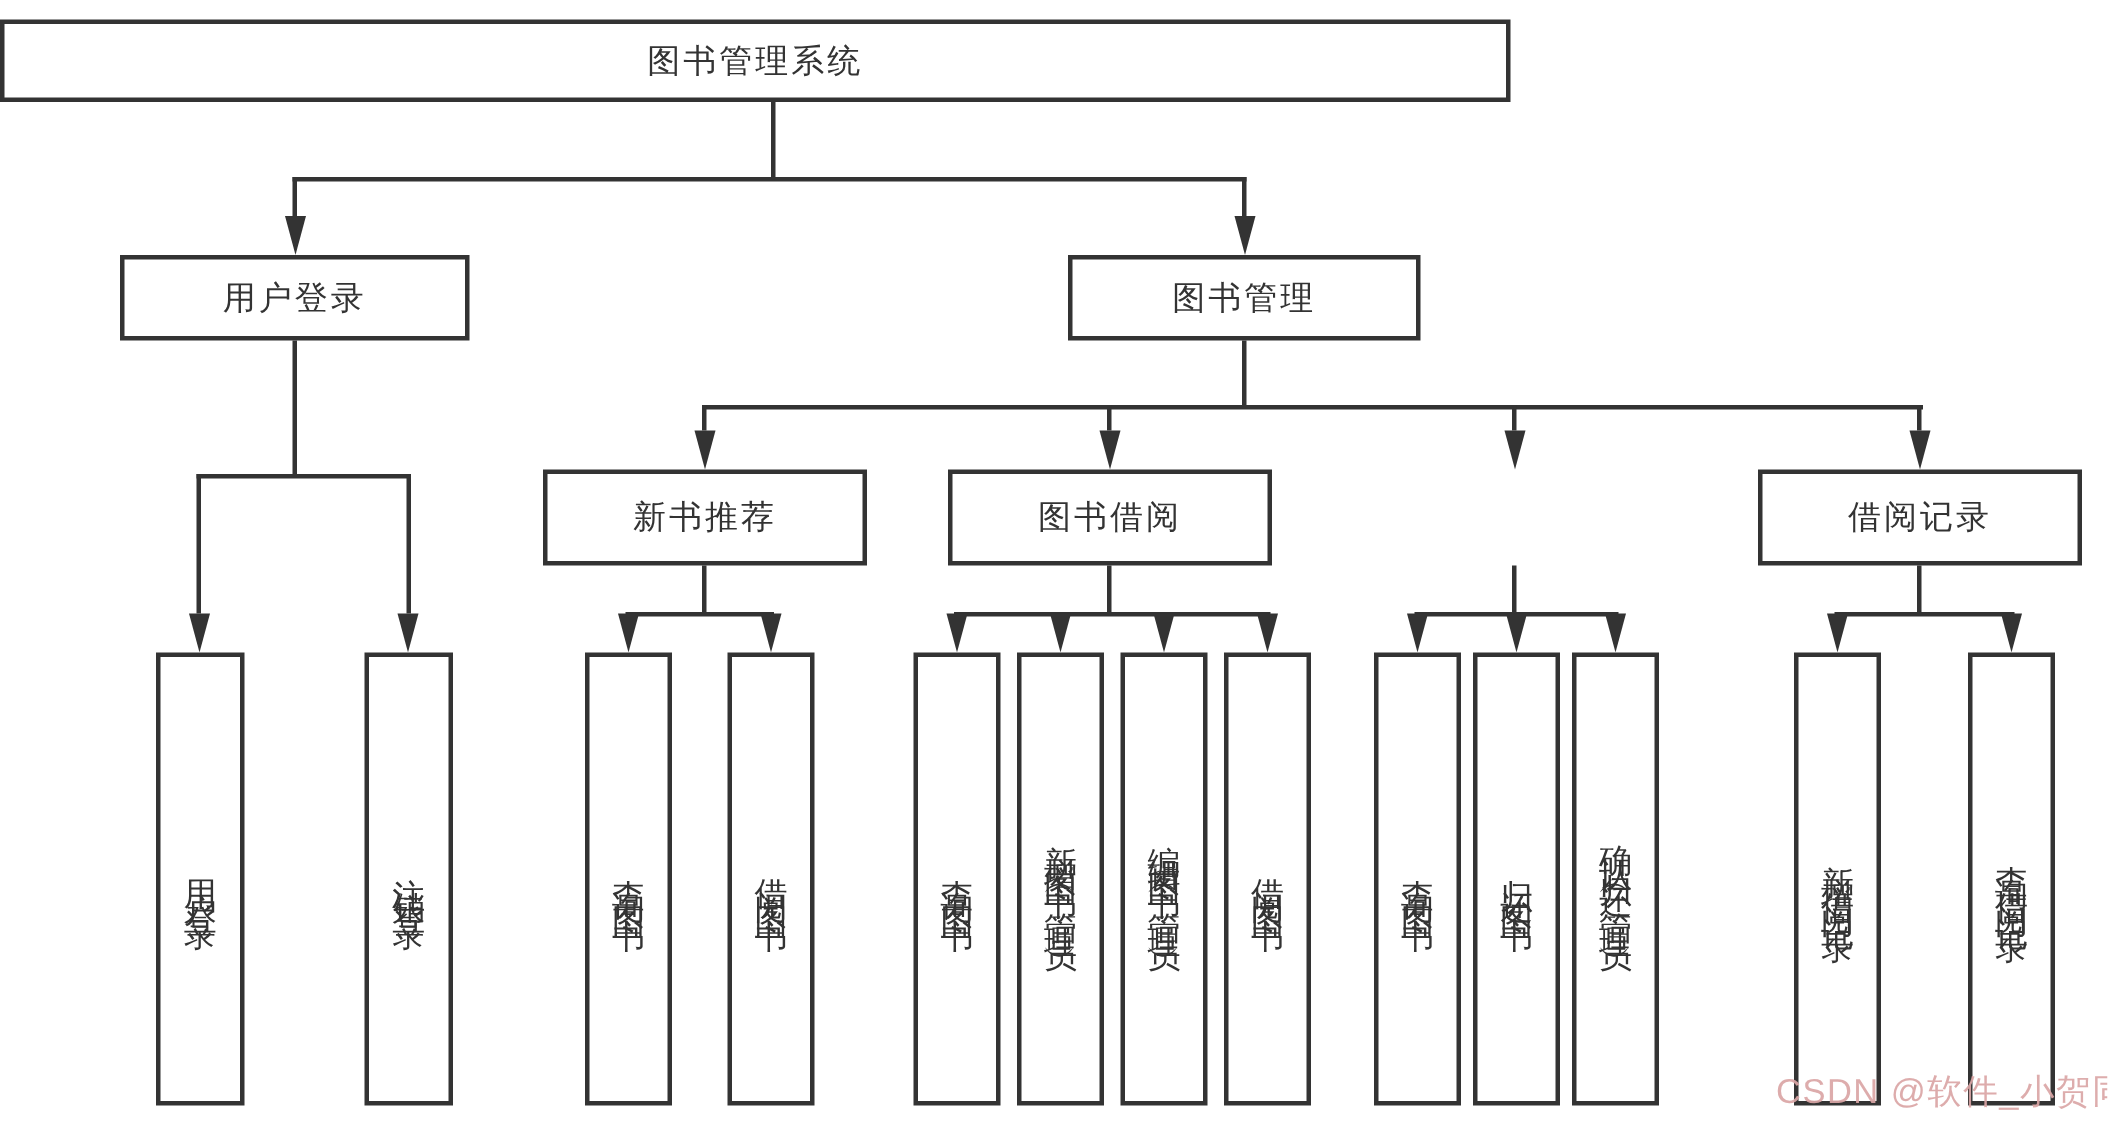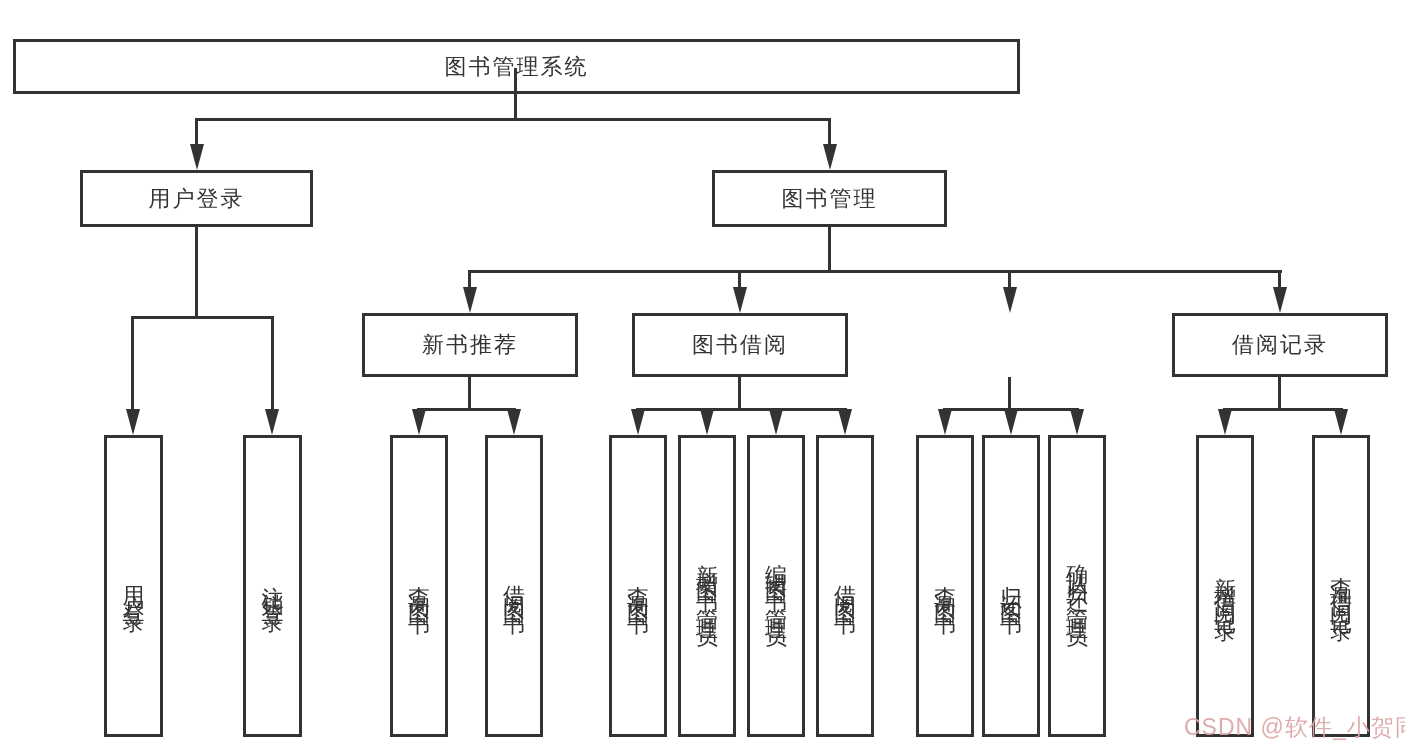--- a/index.html
+++ b/index.html
@@ -70,21 +70,21 @@
     opacity: 0.92;
     z-index: 10;
     white-space: nowrap;
   }
 </style>
 </head>
 <body>
 
 <div class="canvas">
 
-  <div class="box" style="left:13px; top:13px; width:1007px; height:55px;margin-top:26px;">
+  <div class="box" style="left:0; top:13px; width:1007px; height:55px;">
     <span>图书管理系统</span>
   </div>
 
   <div class="vline" style="left:514px; top:68px; height:50px;"></div>
   <div class="hline" style="left:195px; top:118px; width:636px;"></div>
   <div class="vline" style="left:195px; top:118px; height:26px;"></div>
   <div class="arr" style="left:190px; top:144px;"></div>
   <div class="vline" style="left:828px; top:118px; height:26px;"></div>
   <div class="arr" style="left:823px; top:144px;"></div>
 

